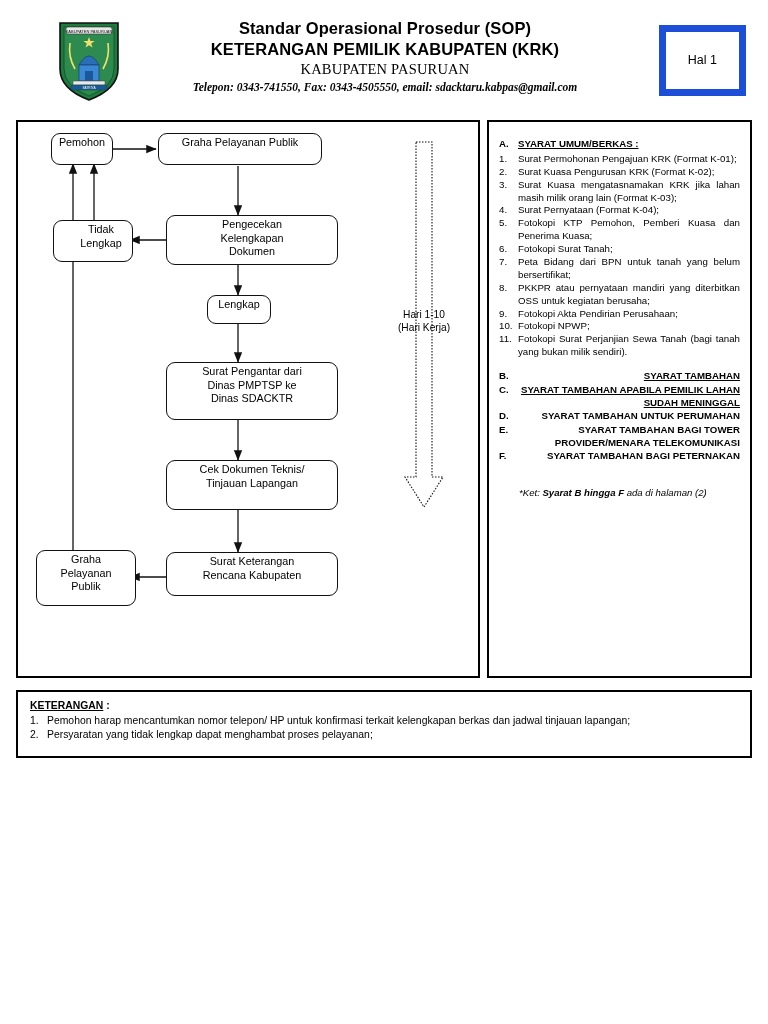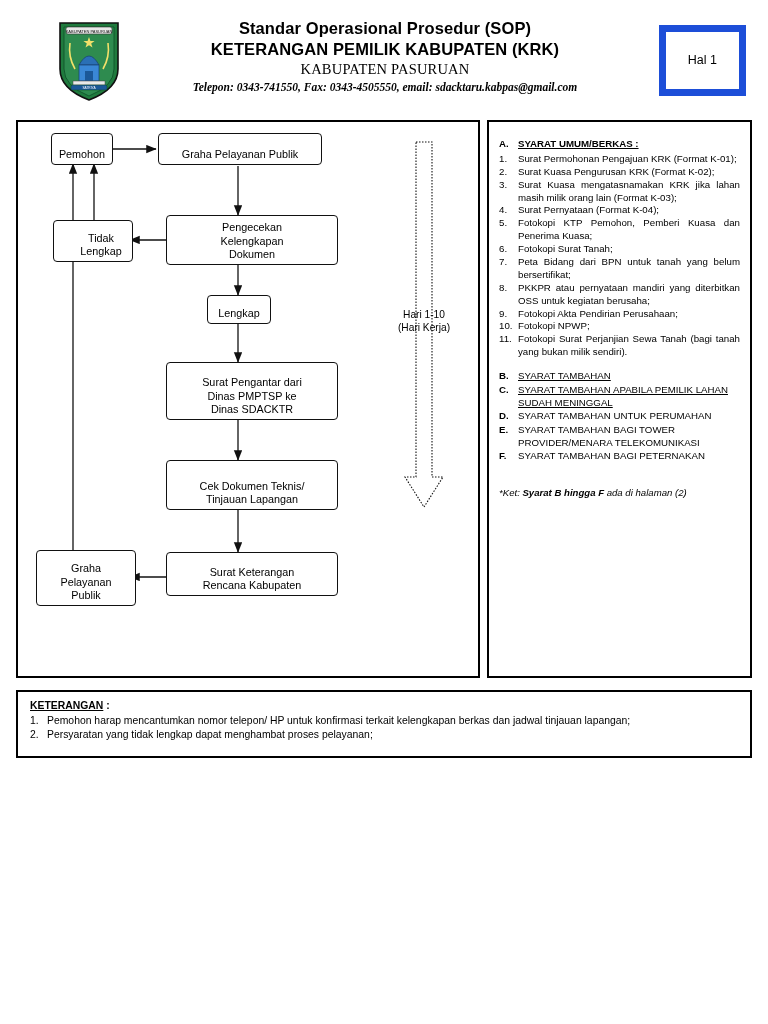--- a/index.html
+++ b/index.html
@@ -45,23 +45,23 @@
   .panel { position: absolute; border: 2.5px solid #000; background: #fff; }
   #flow-panel  { left: 16px;  top: 120px; width: 464px; height: 558px; }
   #reqs-panel  { left: 487px; top: 120px; width: 265px; height: 558px; }
   #note-panel  { left: 16px;  top: 690px; width: 736px; height: 68px;  }
 
   
   .flow { position: absolute; left: 0; top: 0; width: 100%; height: 100%; }
   .node {
     position: absolute;
     border: 1.3px solid #111;
-    border-radius: 4px;
+    border-radius: 9px;
     background: #fff;
-    display: flex; align-items: flex-end; justify-content: center;
+    display: flex; align-items: flex-start; justify-content: center;
     text-align: center;
     font-size: 10.8px;
     line-height: 1.26;
     padding: 2px 4px;
     z-index: 3;
   }
   .flow svg { position: absolute; left: 0; top: 0; width: 100%; height: 100%; z-index: 1; }
   .day-label {
     position: absolute;
     text-align: center;
@@ -79,27 +79,28 @@
   .req-head .ltr { width: 19px; font-weight: bold; flex: none; }
   .req-head .txt { font-weight: bold; text-decoration: underline; }
   .req-item { display: flex; margin-bottom: 0px; }
   .req-item .num { width: 19px; flex: none; }
   .req-item .txt { flex: 1; text-align: justify; }
   .req-item .txt.nojust { text-align: left; }
 
   .sec-list { margin-top: 11px; }
   .sec-row { display: flex; margin-bottom: 1px; }
   .sec-row .ltr { width: 19px; flex: none; font-weight: bold; }
-  .sec-row .txt { flex: 1; font-weight: normal; line-height: 1.3; }
+  .sec-row .txt { flex: 1; font-weight: bold; line-height: 1.3; text-align: right; }
   .sec-row .txt.u { text-decoration: underline; }
 
   .ket-note {
     margin-top: 24px;
     font-size: 9.6px;
     font-style: italic;
+    margin-left: 20px;
   }
   .ket-note b { font-weight: bold; font-style: italic; }
 
   
   .note-inner { padding: 7px 10px 6px 12px; font-size: 10.4px; line-height: 1.34; }
   .note-title { font-weight: bold; margin-bottom: 1px; }
   .note-title u { text-decoration: underline; }
   .note-row { display: flex; }
   .note-row .num { width: 17px; flex: none; }
   .note-row .txt { flex: 1; text-align: justify; }

